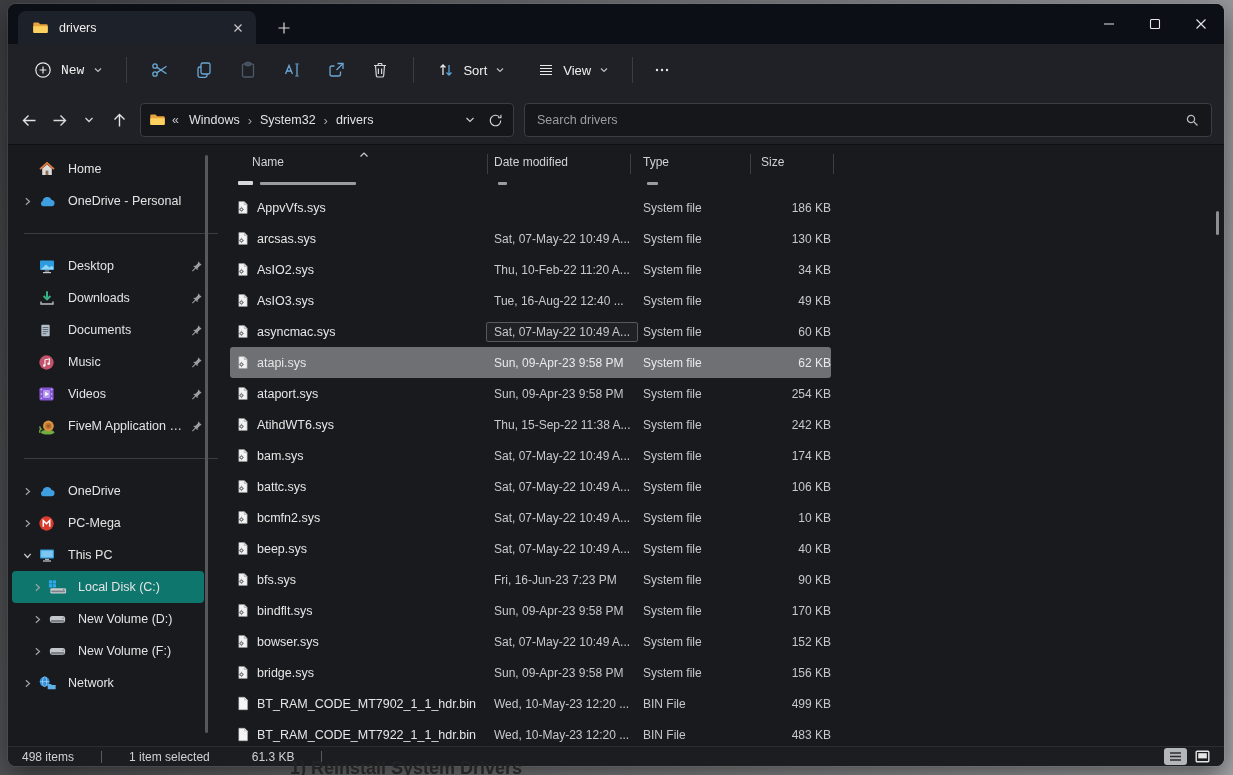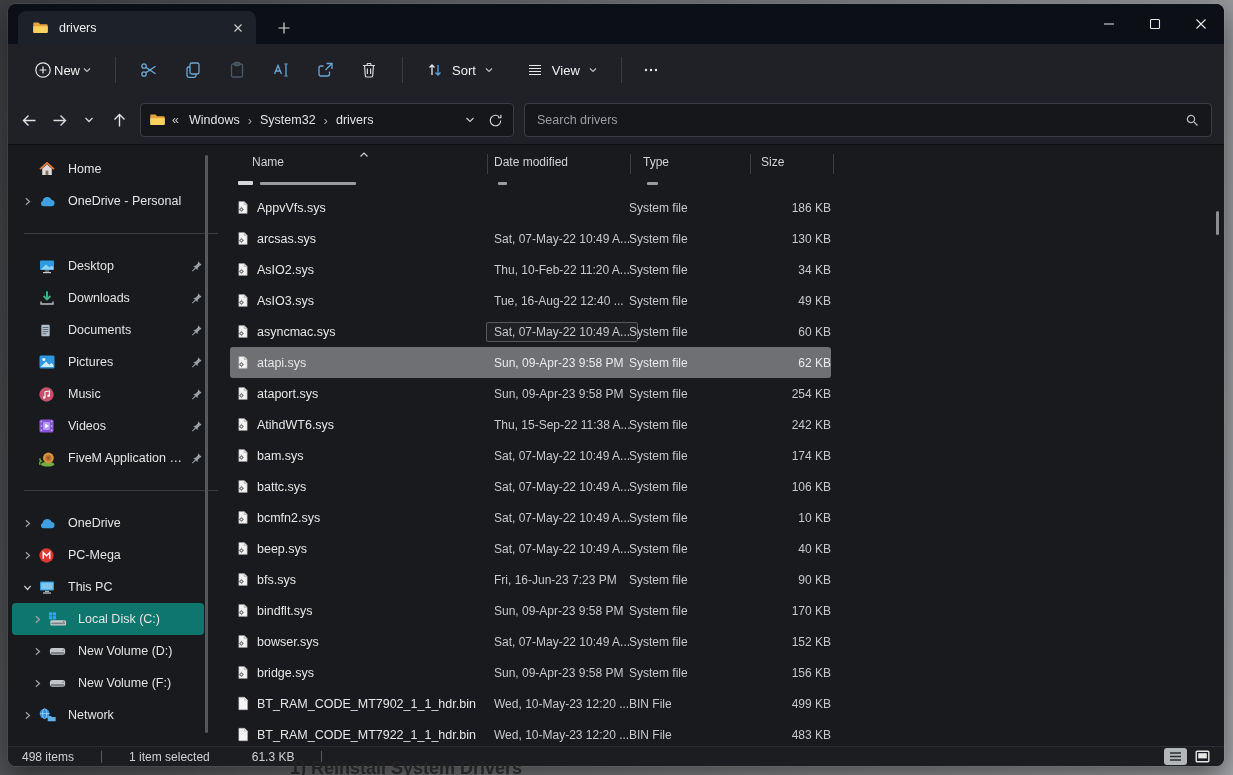--- a/index.html
+++ b/index.html
@@ -27,21 +27,21 @@
     border-radius:8px 8px 0 0; display:flex; align-items:center; padding:0 6px 0 14px;
   }
   .tab-label { color:#ededed; font-size:12.5px; margin-left:10px; flex:1; }
   .iconbtn { display:flex; align-items:center; justify-content:center; border-radius:4px; }
   .tab-close { width:24px; height:24px; }
   .newtab { position:absolute; left:264px; top:12px; width:24px; height:24px; }
   .wincontrols { position:absolute; right:0; top:0; height:40px; display:flex; }
   .wc { width:46px; height:40px; display:flex; align-items:center; justify-content:center; }
   
   .toolbar { height:52px; background:#1f2127; display:flex; align-items:center; padding:0 14px; flex:none; }
-  .tb-new { display:flex; align-items:center; gap:2px; padding:0 12px; height:36px; border-radius:4px; }
+  .tb-new { display:flex; align-items:center; gap:9px; padding:0 12px; height:36px; border-radius:4px;font-family:Liberation Mono, monospace; }
   .tb-new-label { color:#f0f0f0; font-size:13px; }
   .tb-sep { width:1px; height:26px; background:#3a3d43; margin:0 11px; flex:none; }
   .tb-btn { width:44px; height:36px; display:flex; align-items:center; justify-content:center; border-radius:4px; }
   .tb-drop { display:flex; align-items:center; gap:8px; padding:0 12px; height:36px; border-radius:4px; }
   .tb-drop-label { color:#f0f0f0; font-size:13px; }
   
   .addrrow { height:49px; background:#1f2127; display:flex; align-items:center; padding:0 12px 0 6px; flex:none; border-bottom:1px solid #0f1013; }
   .nav-btn { width:30px; height:30px; display:flex; align-items:center; justify-content:center; border-radius:4px; }
   .addrbox {
     width:374px; height:34px; background:#15171b; border:1px solid #3a3d44; border-radius:4px;
@@ -83,21 +83,21 @@
   .sort-caret { position:absolute; left:128px; top:-6px; }
   .partial-row { position:absolute; top:33px; left:0; height:10px; overflow:hidden; }
   .pr-bar { position:absolute; background:#9a9da0; border-radius:1px; }
   .rows { position:absolute; top:47px; left:0; right:8px; }
   .row { height:31px; position:relative; width:601px; border-radius:3px; }
   .row.sel { background:#6e7074; }
   .cell { position:absolute; top:0; height:31px; display:flex; align-items:center; }
   .cell-icon { left:6px; width:16px; }
   .cell-name { left:27px; font-size:12.5px; color:#e6e6e6; white-space:nowrap; }
   .cell-date { left:264px; font-size:12px; color:#c6c9cc; white-space:nowrap; }
-  .cell-type { left:399px; font-size:12px; color:#c6c9cc; white-space:nowrap; }
+  .cell-type { left:413px; font-size:12px; color:#c6c9cc; white-space:nowrap; }
   .cell-size { left:531px; width:70px; font-size:12px; color:#c6c9cc; justify-content:flex-end; }
   .row.sel .cell-date, .row.sel .cell-type, .row.sel .cell-size { color:#e8eaec; }
   .date-hover { border:1px solid #55585c; background:#1f2125; padding:2px 7px; margin-left:-8px; border-radius:2px; }
   .list-scroll { position:absolute; right:5px; top:66px; width:3px; height:24px; background:#8c8e90; border-radius:2px; }
   
   .statusbar {
     height:20px; flex:none; background:#1c1d20; border-top:1px solid #2a2c30;
     display:flex; align-items:center; padding:0 10px 0 14px; position:relative;gap:17px;
   }
   .st-text { font-size:12px; color:#cfd2d5; white-space:nowrap; }
@@ -384,36 +384,20 @@
           <span class="sb-label">Documents</span>
           <span class="sb-pin">
             <svg width="13" height="13" viewBox="0 0 14 14">
               <path d="M8.6 1.4 L12.6 5.4 L10.9 5.9 L8.3 8.5 L8.1 11 L6.2 9.1 L3 12.3 L2.2 11.5 L5.4 8.3 L3.5 6.4 L6 6.2 L8.6 3.6 Z" fill="#9aa0a6"></path>
             </svg>
           </span>
         </div>
         <div class="sb-item">
           <span class="sb-chev"></span>
           <span class="sb-icon">
-            <svg width="18" height="16" viewBox="0 0 18 16">
-              <rect x="1.5" y="1.5" width="15" height="13" rx="1.5" fill="#2f96e0"></rect>
-              <circle cx="5.8" cy="5.6" r="1.5" fill="#fff"></circle>
-              <path d="M2.5 13 L8 7.6 L11.2 10.8 L13.4 8.9 L15.5 11 V13 Z" fill="#cfe9fb"></path>
-            </svg>
-          </span>
-          <span class="sb-label">Pictures</span>
-          <span class="sb-pin">
-            <svg width="13" height="13" viewBox="0 0 14 14">
-              <path d="M8.6 1.4 L12.6 5.4 L10.9 5.9 L8.3 8.5 L8.1 11 L6.2 9.1 L3 12.3 L2.2 11.5 L5.4 8.3 L3.5 6.4 L6 6.2 L8.6 3.6 Z" fill="#9aa0a6"></path>
-            </svg>
-          </span>
-        </div>
-        <div class="sb-item">
-          <span class="sb-chev"></span>
-          <span class="sb-icon">
             <svg width="17" height="17" viewBox="0 0 18 18">
               <circle cx="9" cy="9" r="7.6" fill="#c2536b"></circle>
               <path d="M7.4 12 V6.2 l4.6-1.1 v5.4" stroke="#fff" stroke-width="1.1" fill="none"></path>
               <circle cx="6.6" cy="12.1" r="1.3" fill="#fff"></circle>
               <circle cx="11.2" cy="10.4" r="1.3" fill="#fff"></circle>
             </svg>
           </span>
           <span class="sb-label">Music</span>
           <span class="sb-pin">
             <svg width="13" height="13" viewBox="0 0 14 14">

